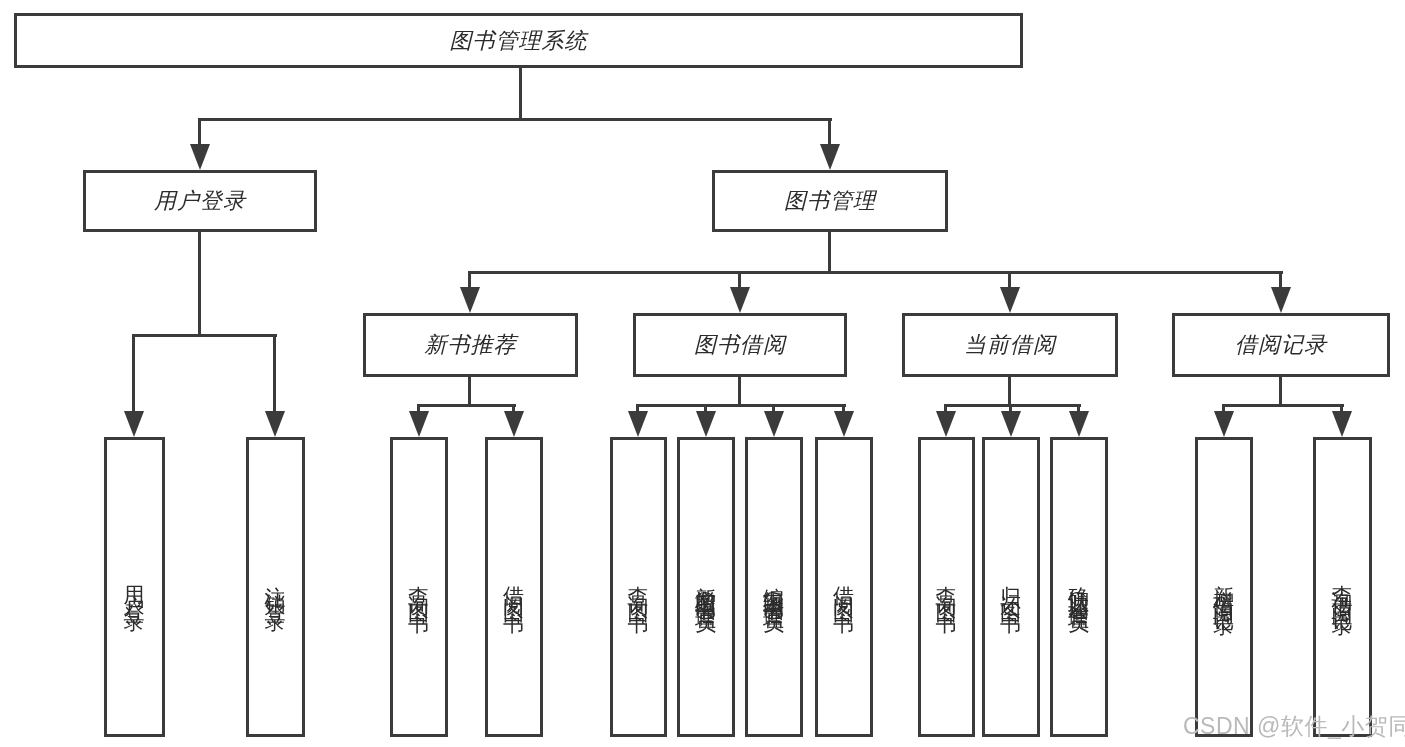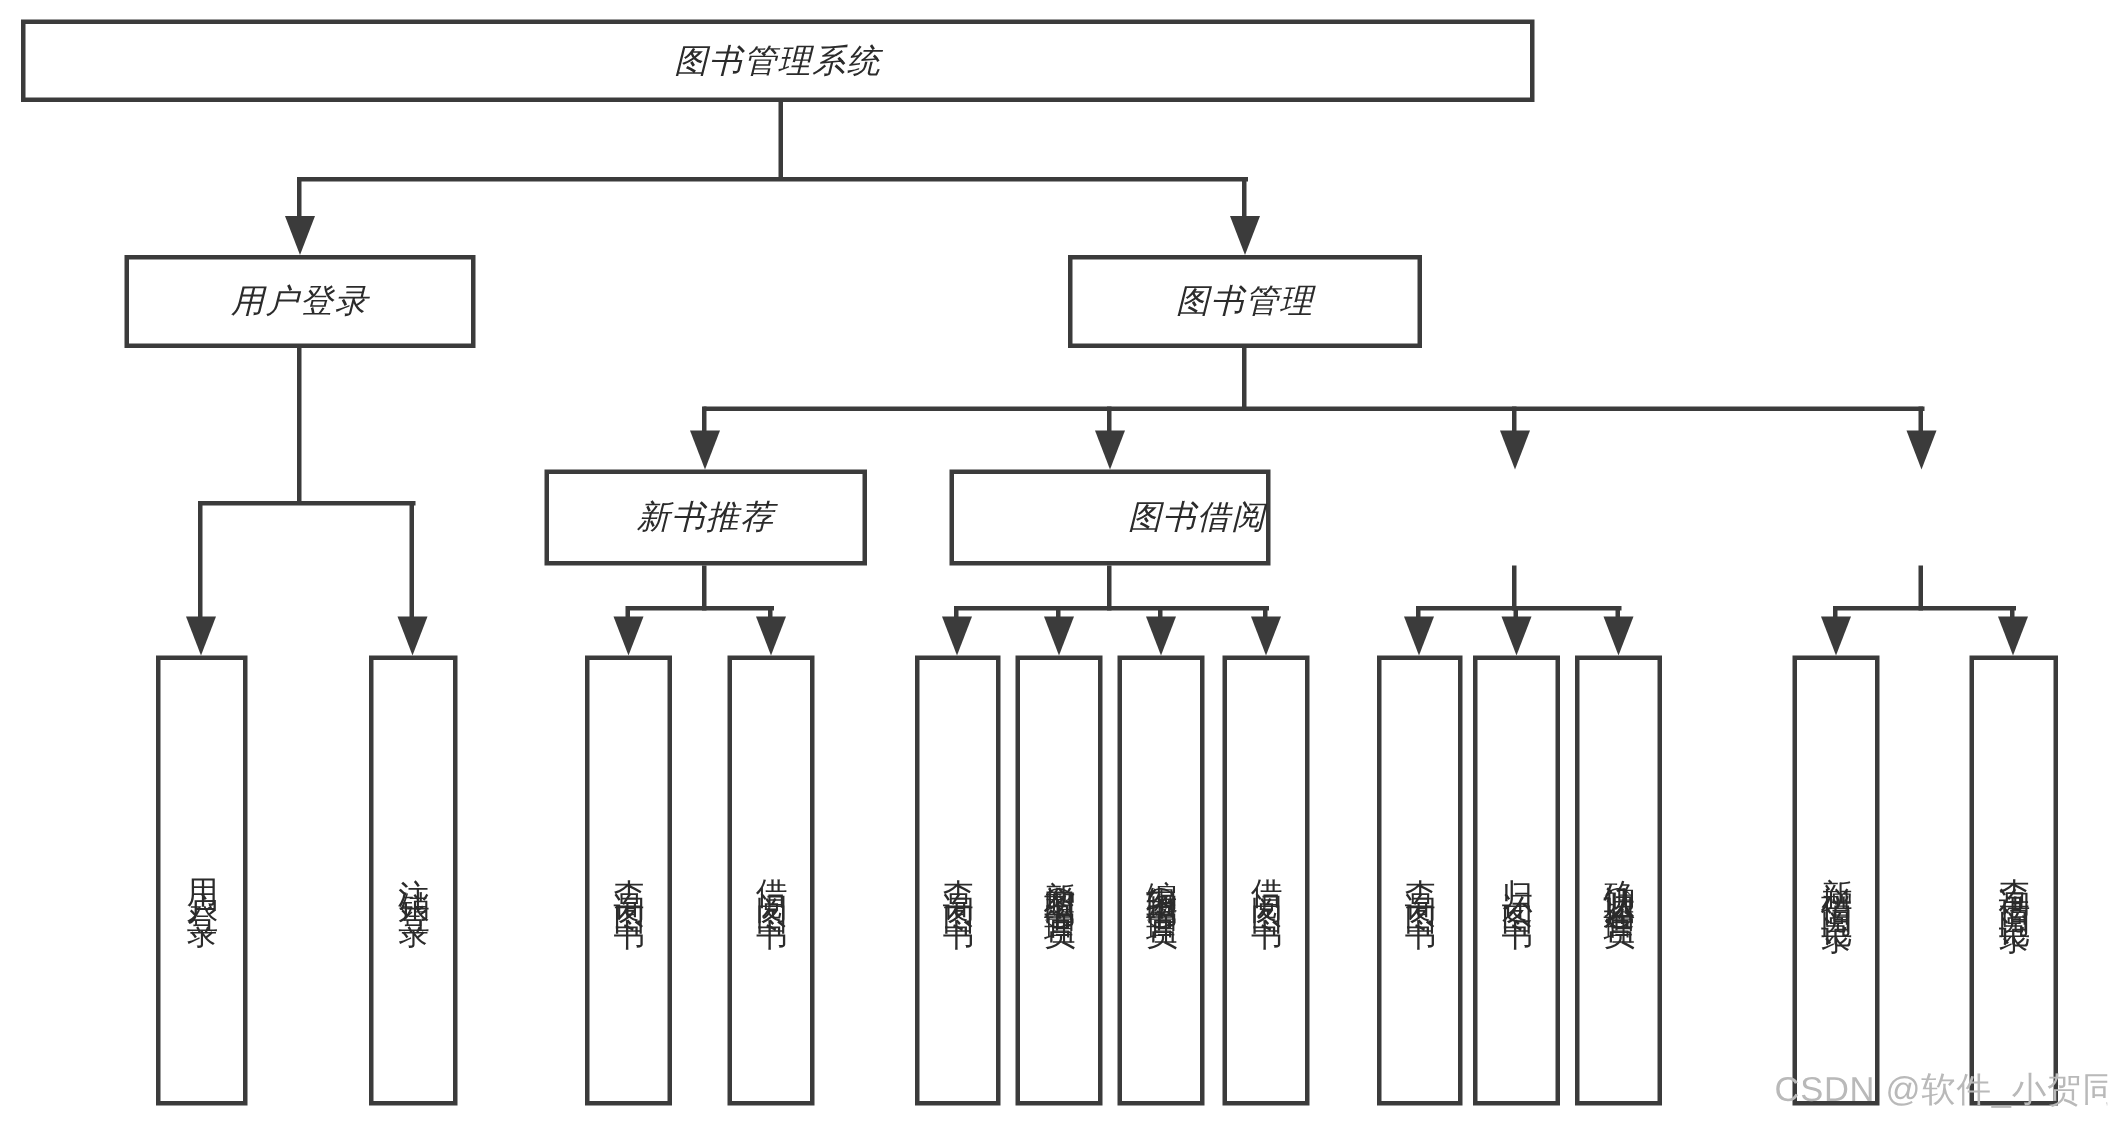--- a/index.html
+++ b/index.html
@@ -64,22 +64,28 @@
   <div class="box" style="left:83px;top:170px;width:234px;height:62px;">
     <span class="hlabel">用户登录</span>
   </div>
   <div class="box" style="left:363px;top:313px;width:215px;height:64px;">
     <span class="hlabel">新书推荐</span>
   </div>
 
   <div class="box" style="left:712px;top:170px;width:236px;height:62px;">
     <span class="hlabel">图书管理</span>
   </div>
-  <div class="box" style="left:633px;top:313px;width:214px;height:64px;justify-content:flex-end;">
+  <div class="box" style="left:633px;top:313px;width:214px;height:64px;">
     <span class="hlabel">图书借阅</span>
+  </div>
+  <div class="box" style="left:902px;top:313px;width:216px;height:64px;">
+    <span class="hlabel">当前借阅</span>
+  </div>
+  <div class="box" style="left:1172px;top:313px;width:218px;height:64px;">
+    <span class="hlabel">借阅记录</span>
   </div>
 
   <div class="box leaf" style="left:104px;top:437px;width:61px;height:300px;">
     <span class="vlabel">用户登录</span>
   </div>
   <div class="box leaf" style="left:246px;top:437px;width:59px;height:300px;">
     <span class="vlabel">注销登录</span>
   </div>
 
   <div class="box leaf" style="left:390px;top:437px;width:58px;height:300px;">

